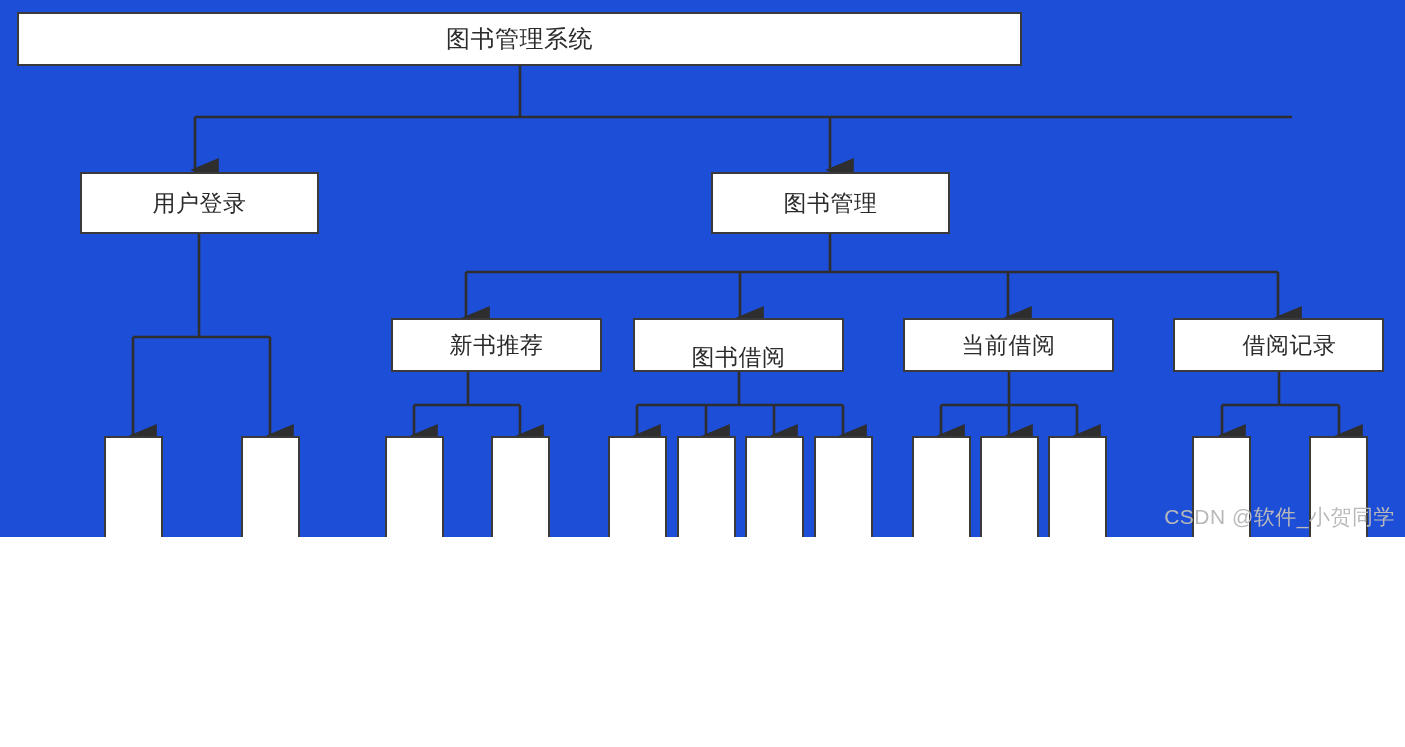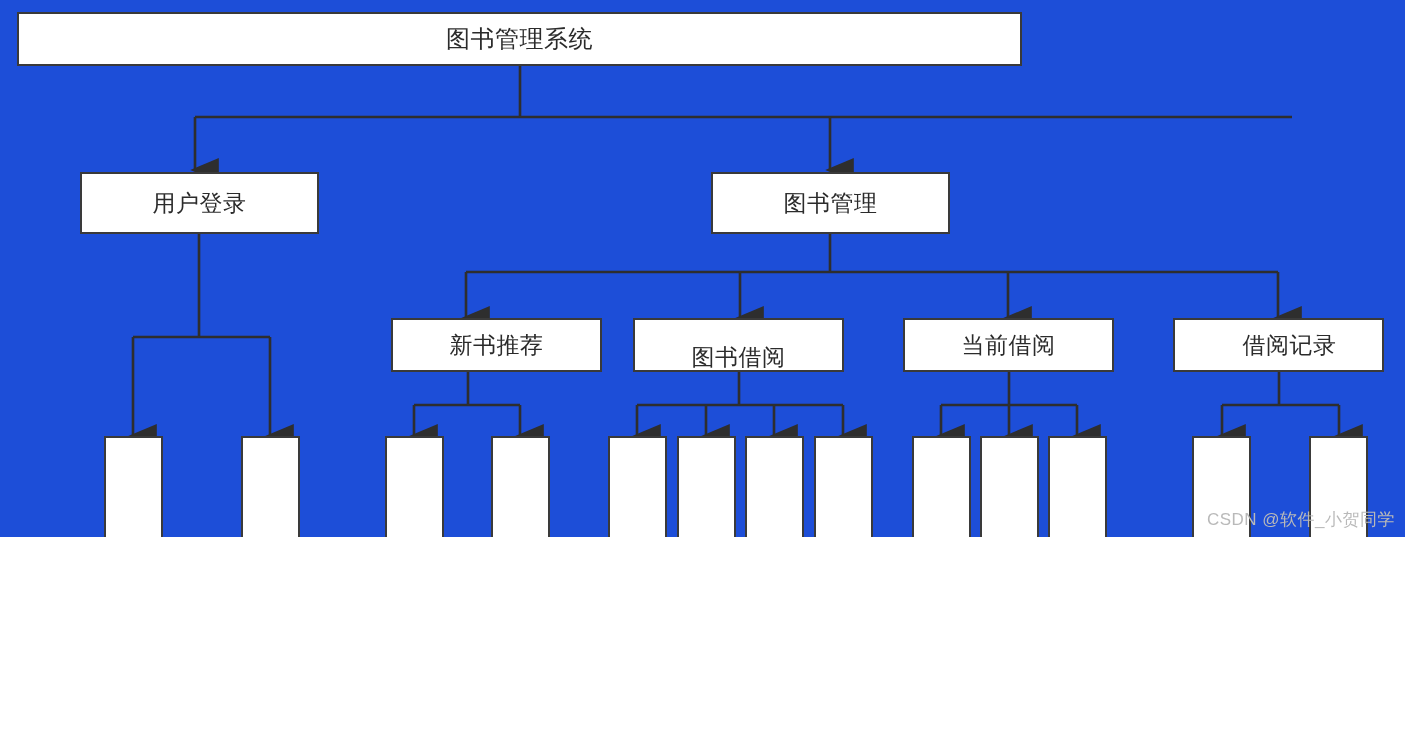--- a/index.html
+++ b/index.html
@@ -62,21 +62,21 @@
     white-space: pre-wrap;
   }
   .node.vert .lbl {
     writing-mode: vertical-rl;
     text-orientation: upright;
   }
   #watermark {
     position: absolute;
     right: 10px;
     bottom: 6px;
-    font-size: 17px;
+    font-size: 21px;
     color: #b9b9b9;
     letter-spacing: 0.5px;
     z-index: 5;
     white-space: nowrap;
     font-family: "Liberation Sans", "DejaVu Sans", sans-serif;
   }
 </style>
 </head>
 <body>
 

